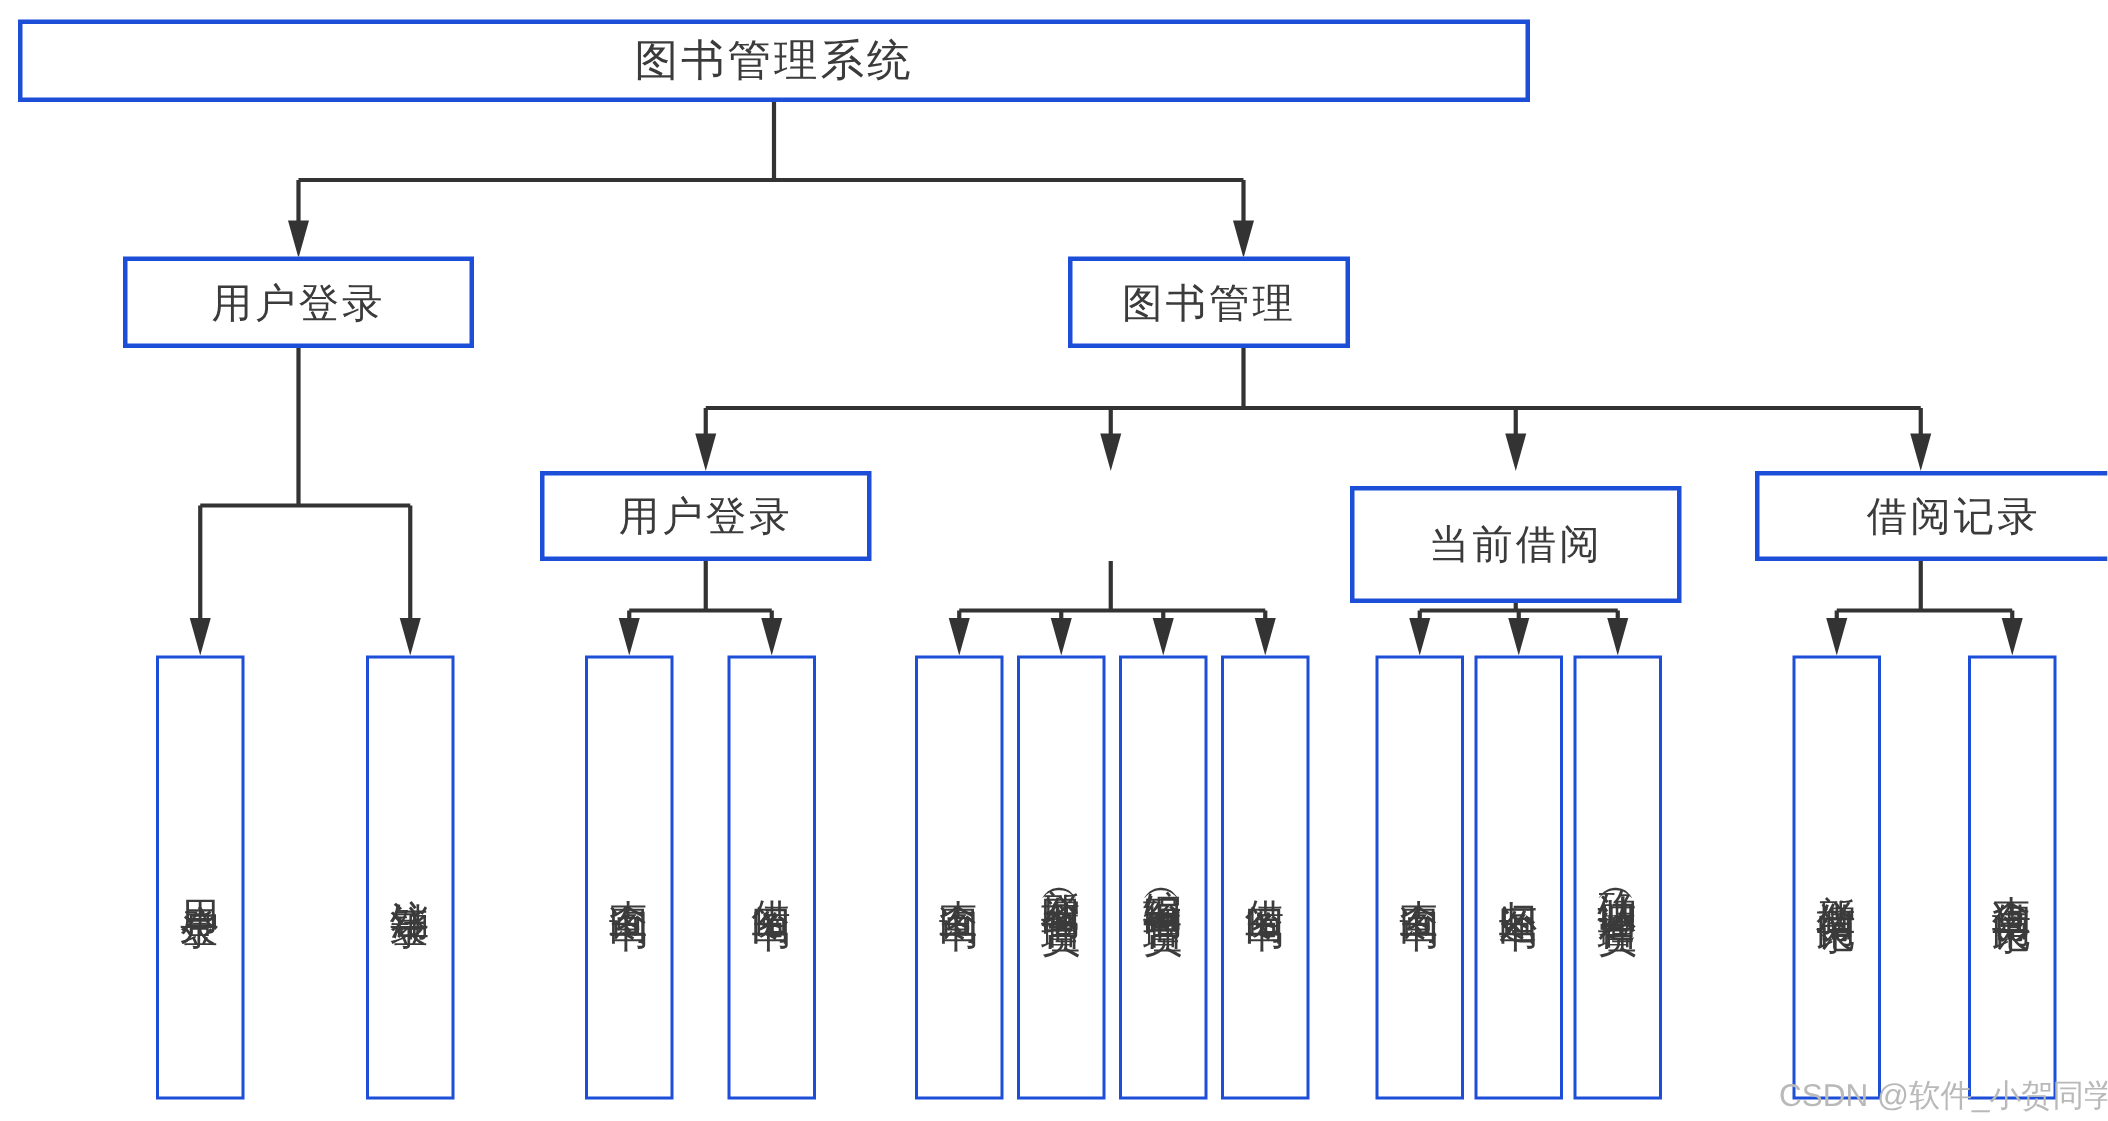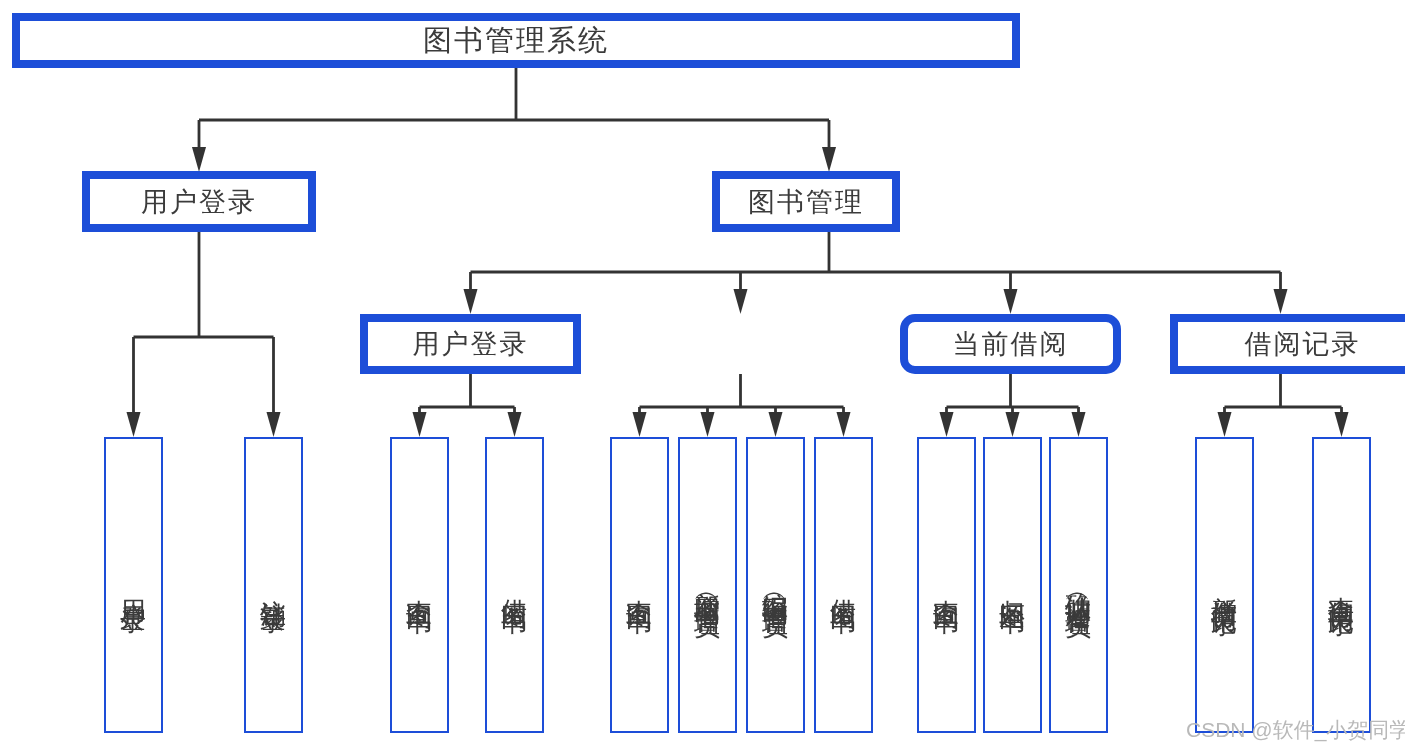--- a/index.html
+++ b/index.html
@@ -8,21 +8,21 @@
     width: 1405px;
     height: 747px;
     background: #ffffff;
     font-family: "Liberation Sans", sans-serif;
     overflow: hidden;
   }
   .connectors { position: absolute; left: 0; top: 0; width: 1405px; height: 747px; }
   .node {
     position: absolute;
     background: #ffffff;
-    border: 8px solid #1d4ed8;
+    border: 3px solid #1d4ed8;
     box-sizing: border-box;
     display: flex;
     align-items: center;
     justify-content: center;
     color: #3b3b3b;
     text-align: center;
   }
   .node.root  { font-size: 29px; letter-spacing: 2px; }
   .node.hnode { font-size: 27px; letter-spacing: 2px; }
   .node.leaf  { border-width: 2.5px; }
@@ -114,21 +114,21 @@
     <use href="#arrowhead" x="1224.5" y="437"></use>
     <use href="#arrowhead" x="1341.5" y="437"></use>
   </svg>
 
   <div class="node root" style="left:12px; top:13px; width:1008px; height:55px;">图书管理系统</div>
 
   <div class="node hnode" style="left:82px; top:171px; width:234px; height:61px;">用户登录</div>
   <div class="node hnode" style="left:712px; top:171px; width:188px; height:61px;">图书管理</div>
 
   <div class="node hnode" style="left:360px; top:314px; width:221px; height:60px;">用户登录</div>
-  <div class="node hnode" style="left:900px; top:314px; width:221px; height:60px;border-radius:15px;">当前借阅</div>
+  <div class="node hnode" style="left:900px; top:324px; width:221px; height:78px;">当前借阅</div>
   <div class="node hnode" style="left:1170px; top:314px; width:265px; height:60px;">借阅记录</div>
 
   <div class="node leaf" style="left:104px; top:437px; width:59px; height:296px;">
     <span>用户登录</span>
   </div>
   <div class="node leaf" style="left:244px; top:437px; width:59px; height:296px;">
     <span>注销登录</span>
   </div>
 
   <div class="node leaf" style="left:390px; top:437px; width:59px; height:296px;">

